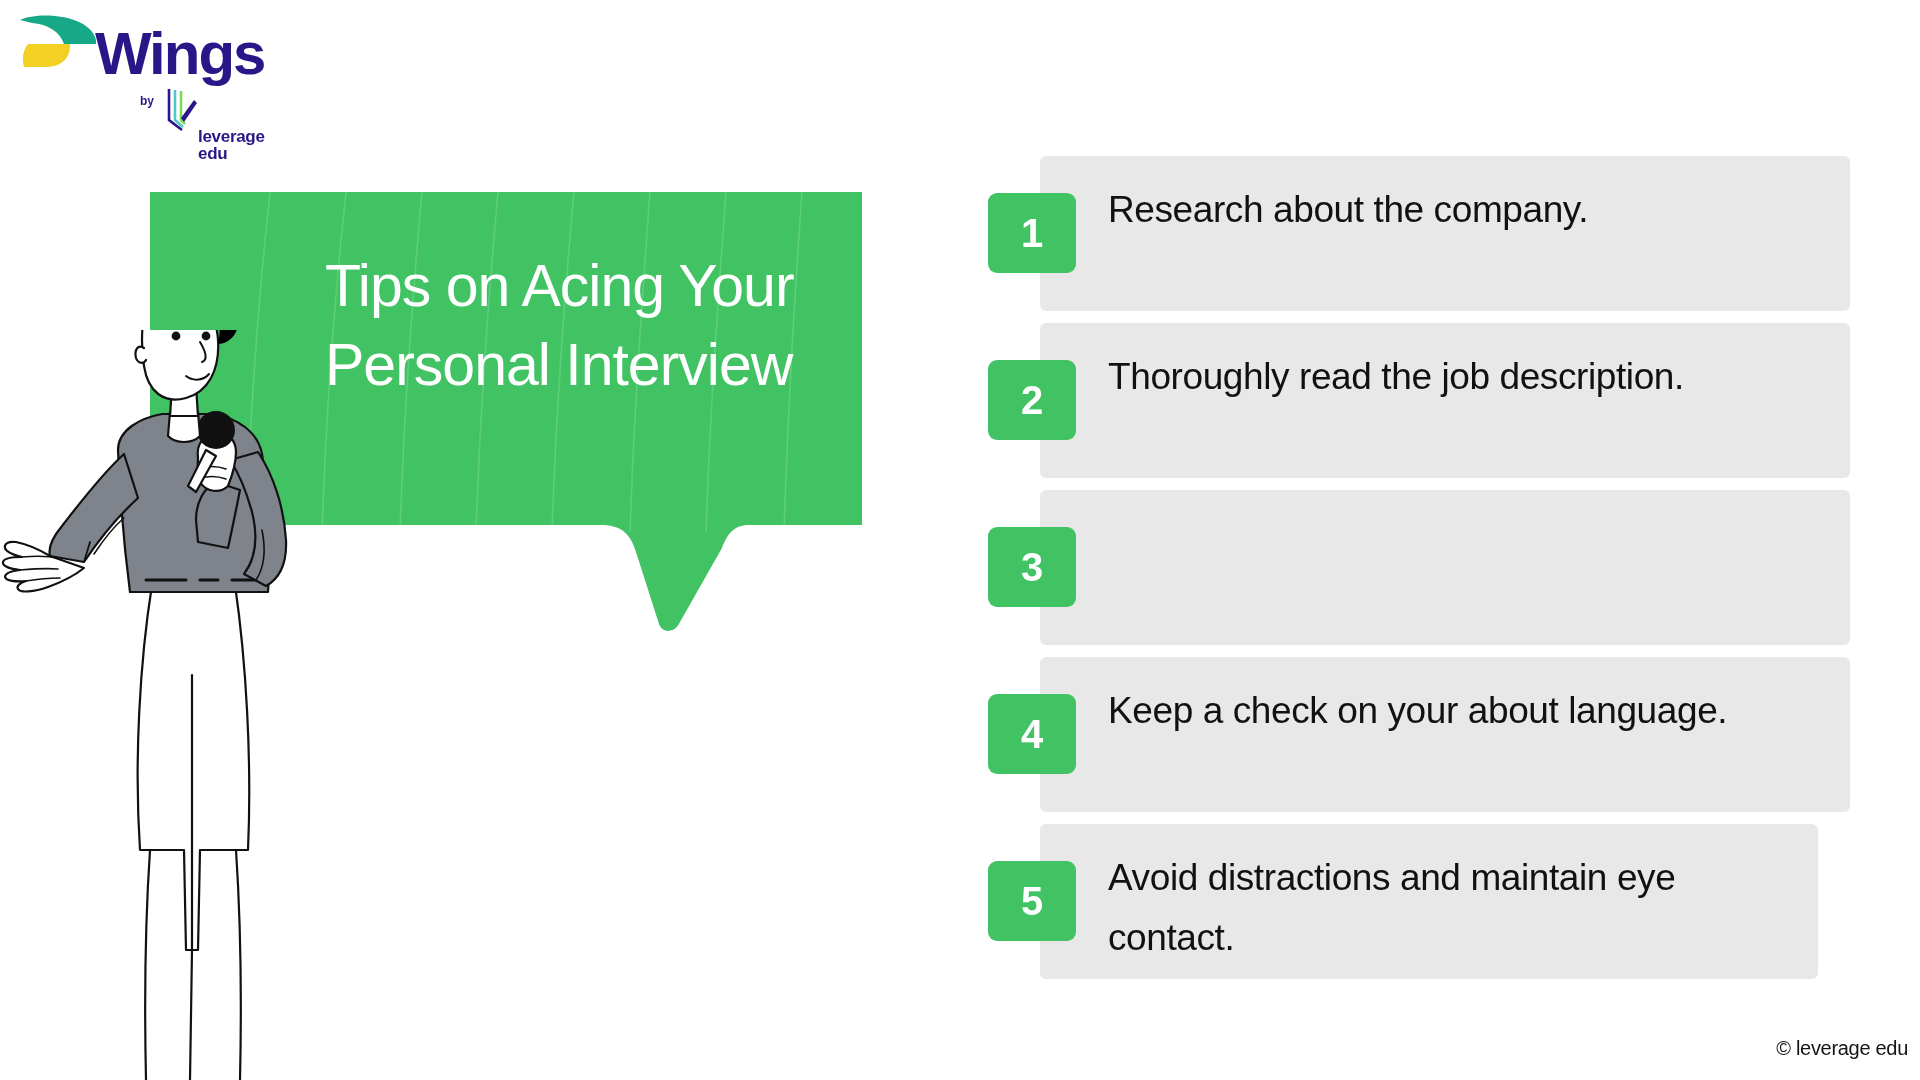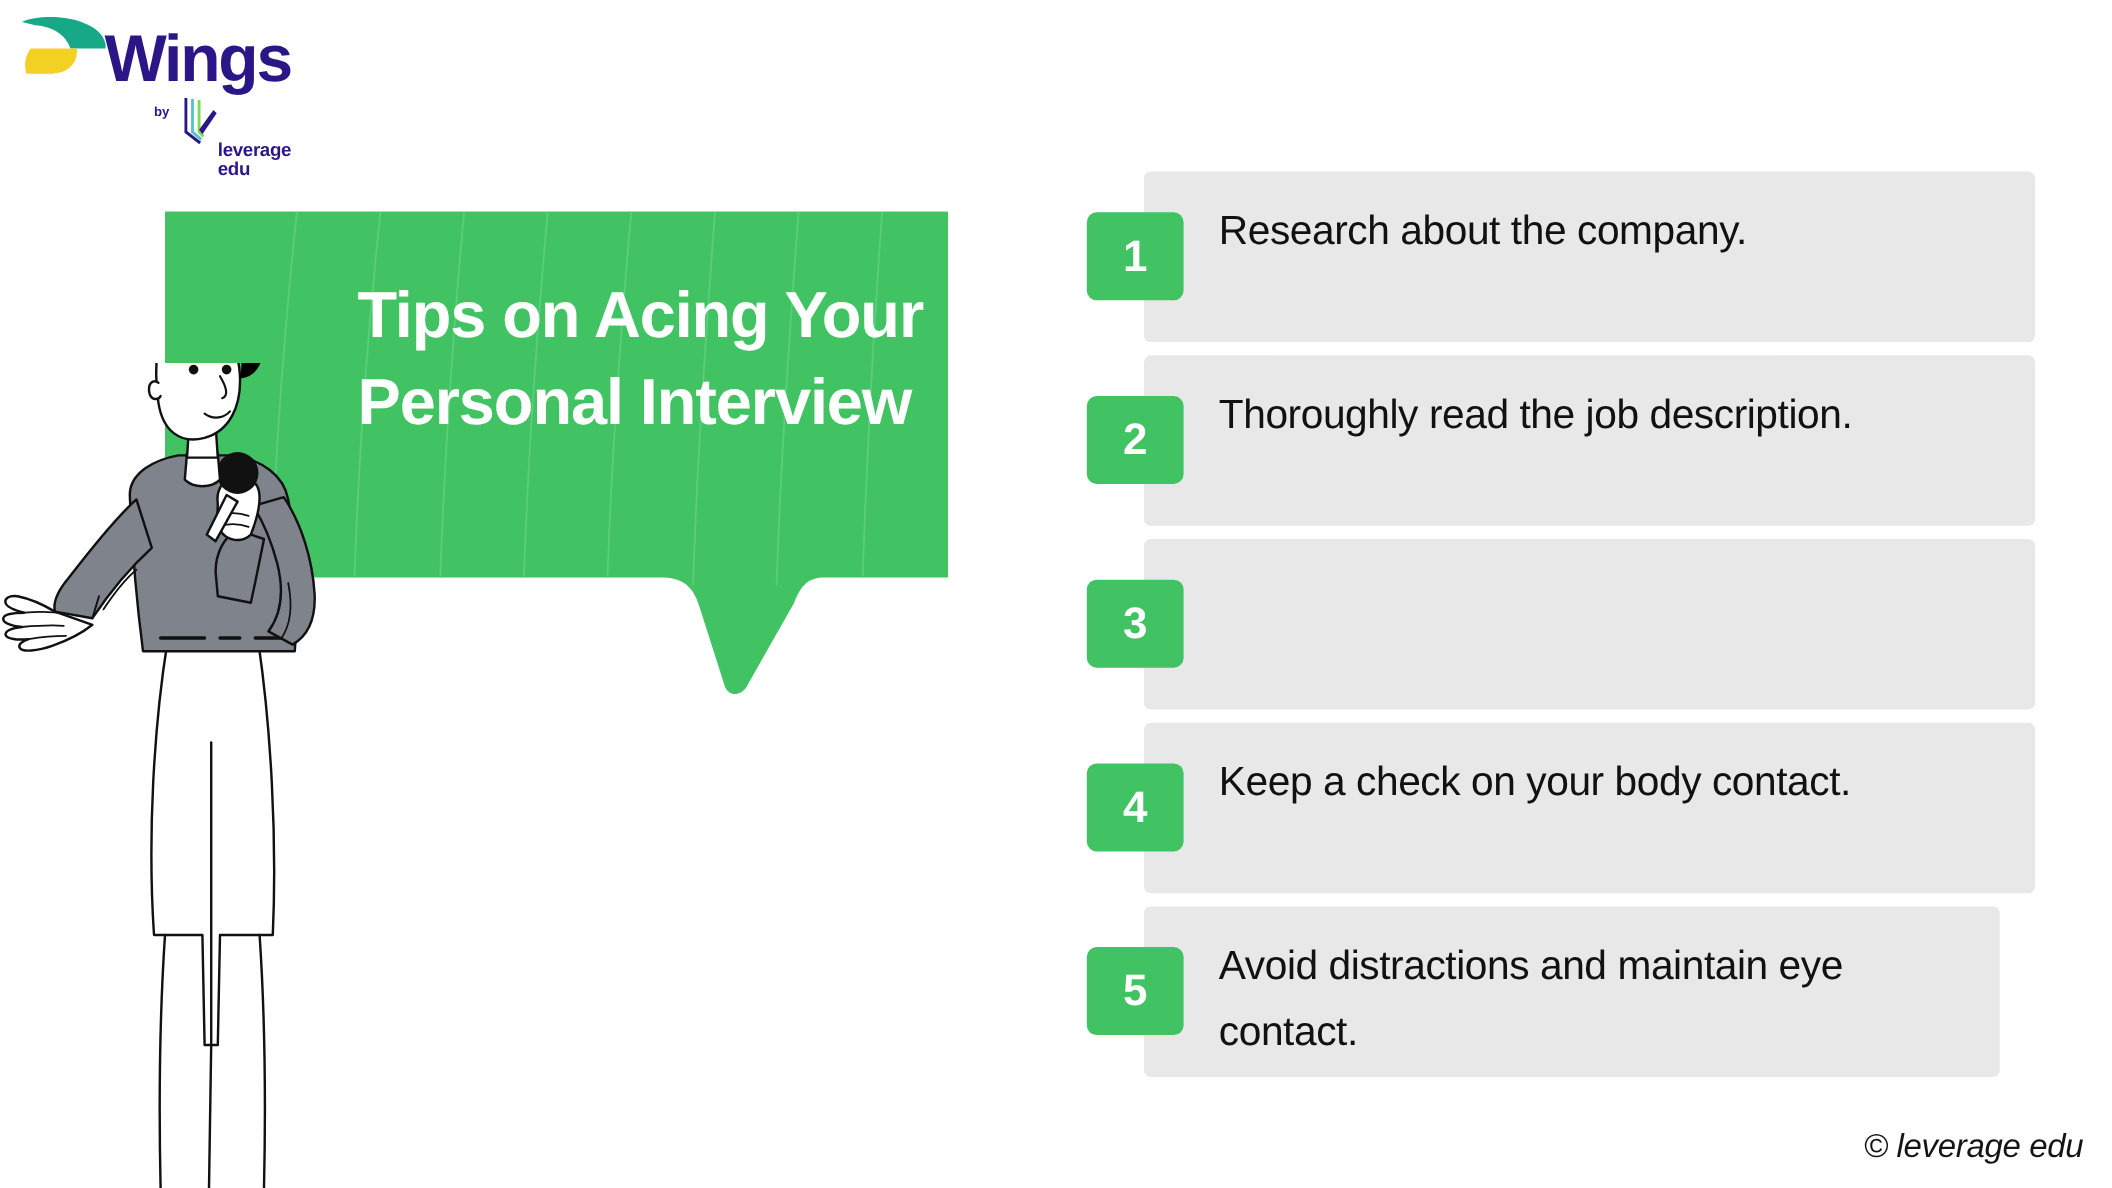--- a/index.html
+++ b/index.html
@@ -27,21 +27,21 @@
     position:absolute; left:180px; top:78px;
     font-size:17px; font-weight:bold; color:#2B1687;
     line-height:17px; letter-spacing:-0.3px;margin-top:42px;
   }
 
   
   #banner-wrap { position:absolute; left:150px; top:192px; width:720px; height:560px; }
   #banner-svg { position:absolute; left:0; top:0; }
   #banner-title {
     position:absolute; left:175px; top:55px; width:530px;
-    color:#ffffff; font-size:59px; font-weight:bold;
+    color:#ffffff; font-size:59px; font-weight:normal;
     line-height:79px; letter-spacing:-1px;
   }
 
   
   #character { position:absolute; left:0px; top:330px; width:330px; height:750px; }
 
   
   #tips-list { position:absolute; left:1040px; top:150px; width:810px; }
   .tip-row { position:relative; height:167px; }
   .tip-card {
@@ -57,22 +57,22 @@
     display:flex; align-items:center; justify-content:center;
   }
   .tip-text {
     position:absolute; left:68px; top:30px; right:40px;
     font-size:37px; color:#111111; line-height:60px;
     letter-spacing:-0.4px;
   }
 
   
   #copyright {
-    position:absolute; right:26px; bottom:20px;
-    font-size:30px; color:#141414; letter-spacing:-0.3px;font-style:italic;
+    position:absolute; right:12px; bottom:20px;
+    font-size:20px; color:#141414; letter-spacing:-0.3px;
   }
 </style>
 </head>
 <body>
 
 <div id="logo-block">
 
   <svg id="logo-swoosh" width="90" height="62" viewBox="0 0 90 62">
     <path d="M2 6 C14 0 40 0 56 6 C70 11 76 18 78 26 L78 30 L46 30
              C42 18 30 10 14 9 Z" fill="#17A888"></path>
@@ -247,21 +247,21 @@
   </div>
 
   <div class="tip-row">
     <div class="tip-card"></div>
     <div class="tip-badge">3</div>
   </div>
 
   <div class="tip-row">
     <div class="tip-card"></div>
     <div class="tip-badge">4</div>
-    <div class="tip-text">Keep a check on your body contact.</div>
+    <div class="tip-text">Keep a check on your about language.</div>
   </div>
 
   <div class="tip-row">
     <div class="tip-card"></div>
     <div class="tip-badge">5</div>
     <div class="tip-text">Avoid distractions and maintain eye contact.</div>
   </div>
 
 </div>
 

